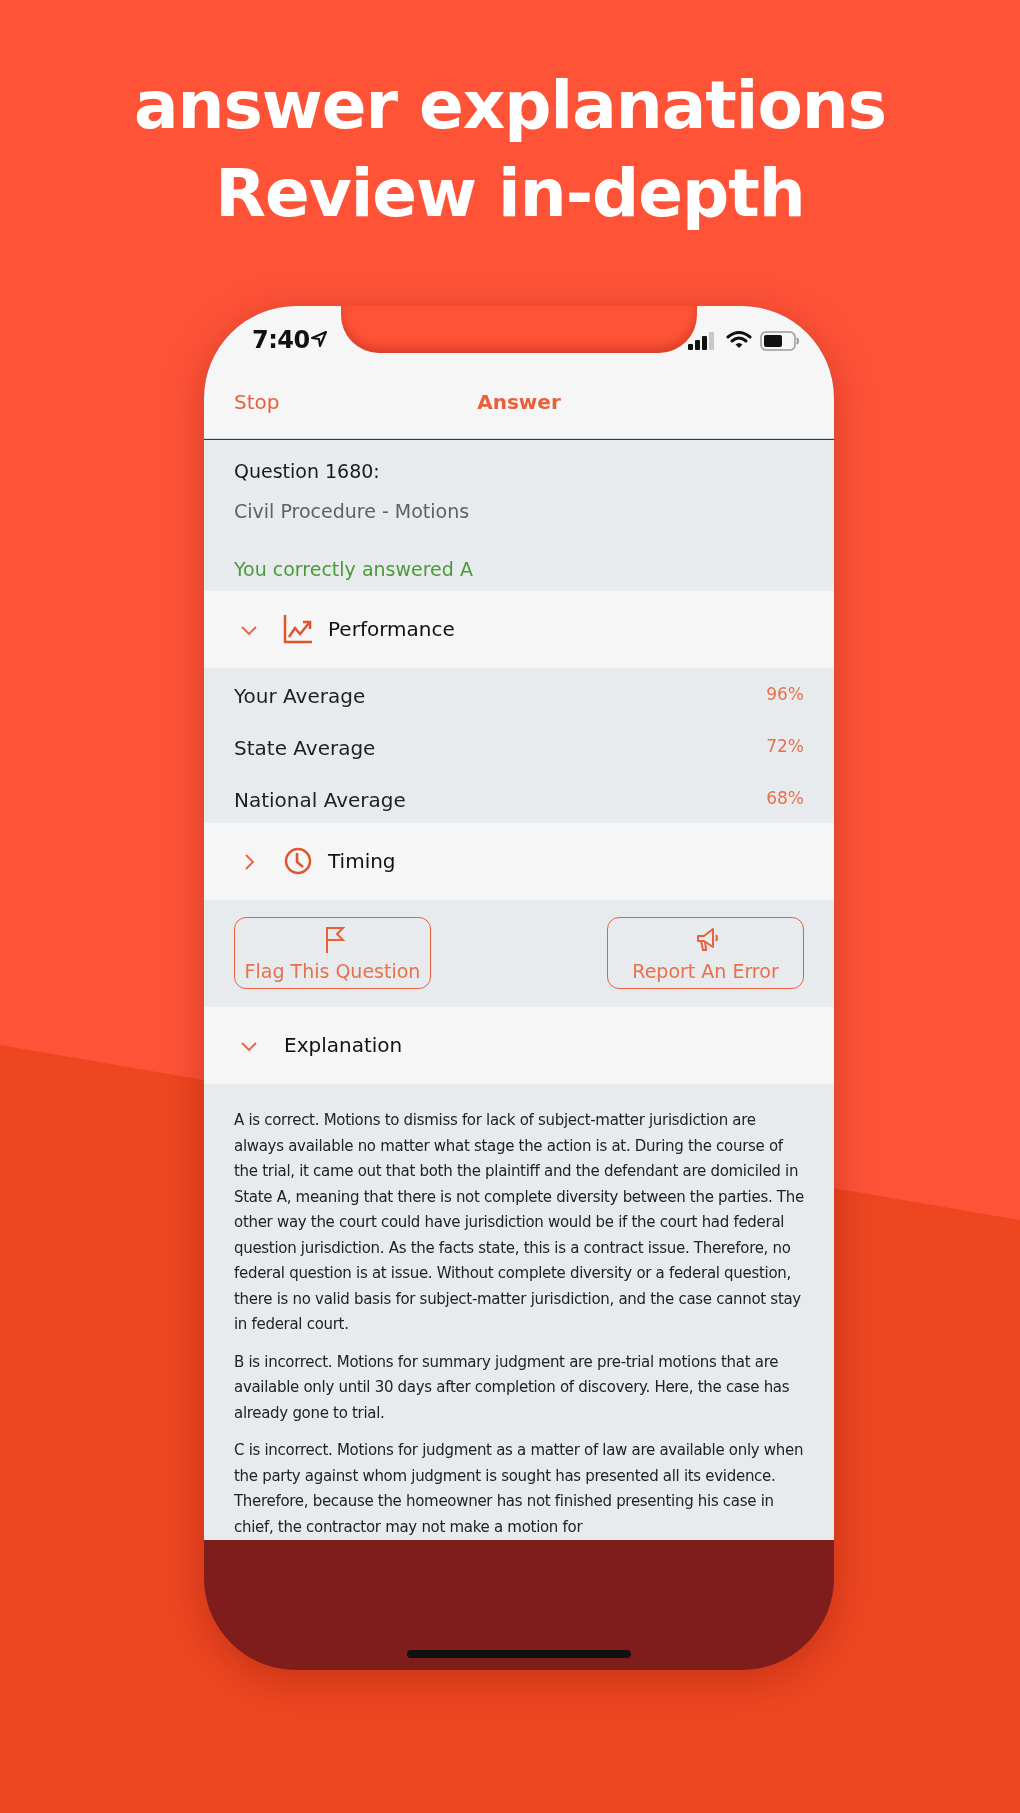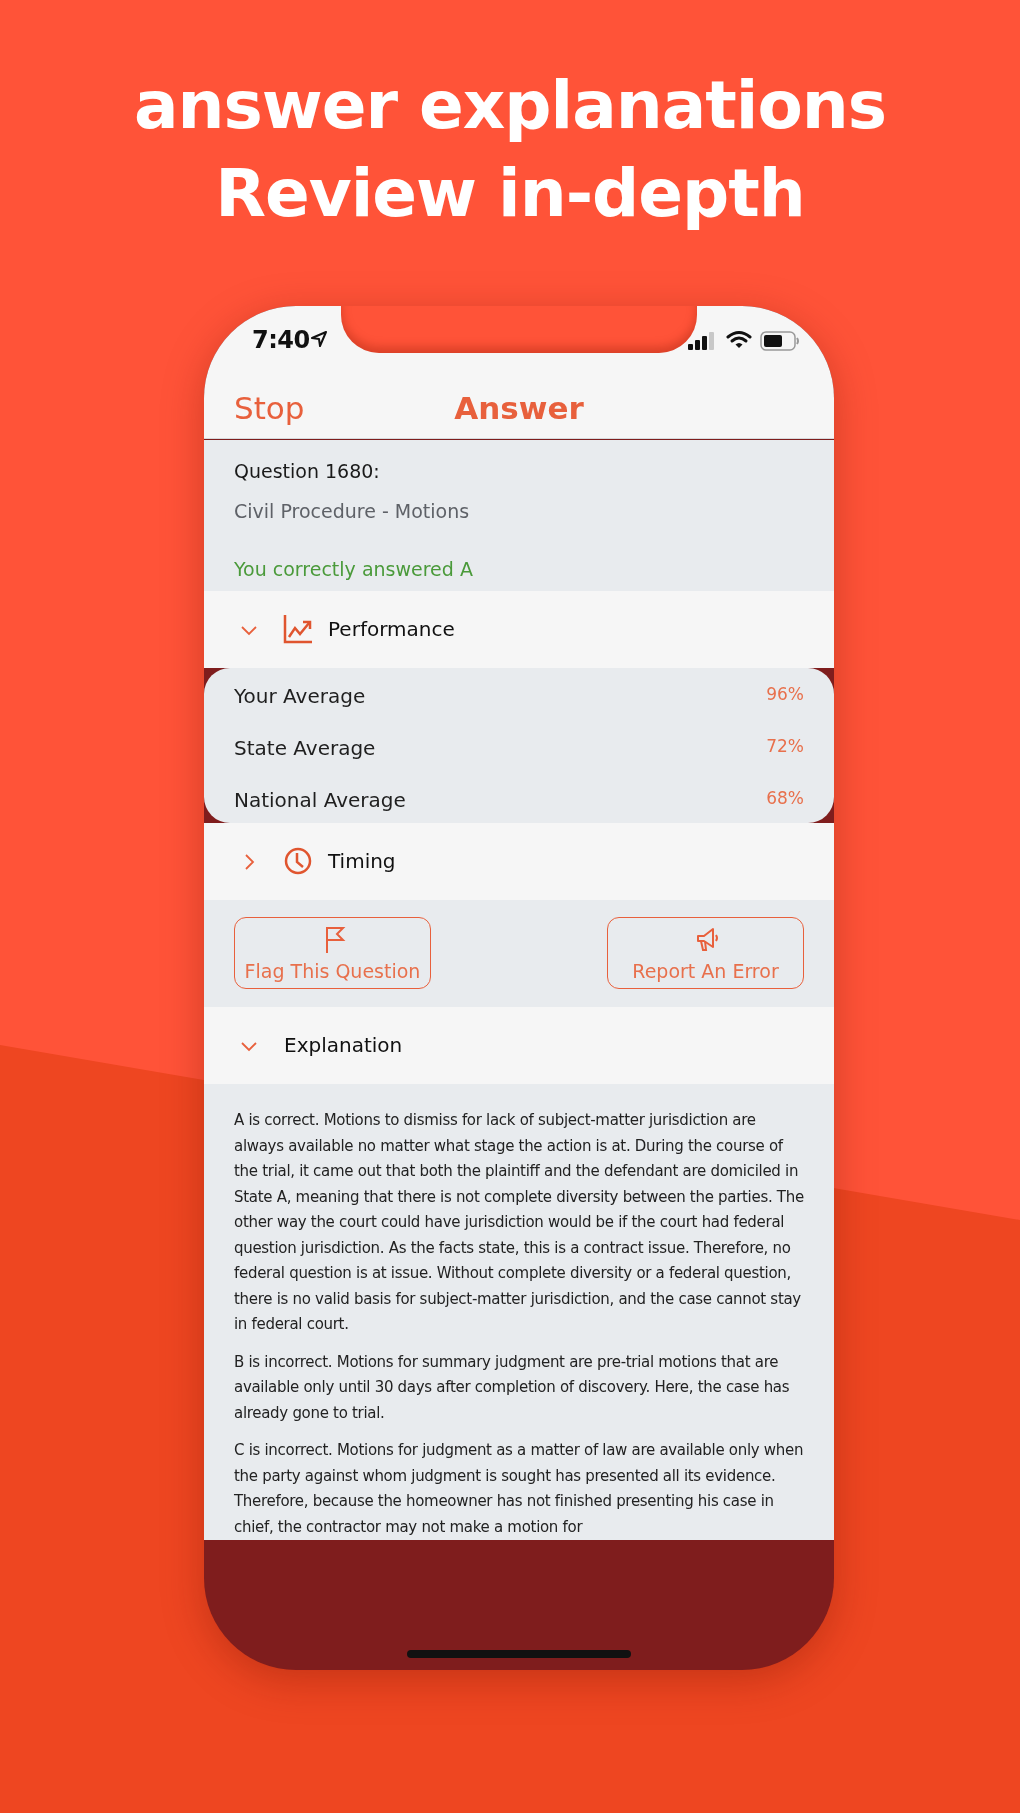--- a/index.html
+++ b/index.html
@@ -47,41 +47,41 @@
   .loc-icon { position: absolute; left: 106px; top: 24px; width: 18px; height: 18px; }
   .signal-icon { position: absolute; left: 484px; top: 26px; width: 28px; height: 18px; }
   .wifi-icon { position: absolute; left: 522px; top: 24px; width: 26px; height: 20px; }
   .battery-icon { position: absolute; left: 556px; top: 25px; width: 40px; height: 20px; }
 
   .navbar {
     position: absolute; left: 0; top: 70px; width: 630px; height: 63px;
     background: #f6f6f6; border-bottom: 1px solid #d6d9dc;
   }
   .nav-btn {
-    position: absolute; top: 14px; font-size: 31px; color: #e8603c;
+    position: absolute; top: 14px; font-size: 20px; color: #e8603c;
     font-family: "DejaVu Sans", sans-serif;
   }
   .nav-stop { left: 30px; }
   .nav-title { left: 0; width: 630px; text-align: center; font-weight: bold; }
   .nav-next { right: 30px; font-weight: bold; margin-top: 45px; }
 
   .content { position: absolute; left: 0; top: 134px; width: 630px; }
   .qhead { background: #e8ebee; height: 151px; position: relative; }
   .q-number { position: absolute; left: 30px; top: 20px; font-size: 19px; color: #1a1a1a; font-family: "DejaVu Sans", sans-serif; }
   .q-topic { position: absolute; left: 30px; top: 60px; font-size: 19px; color: #5e6167; font-family: "DejaVu Sans", sans-serif; }
   .q-result { position: absolute; left: 30px; top: 118px; font-size: 19px; color: #4a9a3a; font-family: "DejaVu Sans", sans-serif; }
 
   .section-header {
     height: 77px; background: #f6f6f6; position: relative;
   }
   .sec-chevron { position: absolute; left: 36px; top: 30px; width: 18px; height: 18px; }
   .sec-icon { position: absolute; left: 78px; top: 22px; width: 32px; height: 32px; }
   .sec-label { position: absolute; top: 26px; font-size: 20px; color: #111; font-family: "DejaVu Sans", sans-serif; }
 
-  .stats { background: #e8ebee; padding-top: 4px; height: 155px; border-radius: 26px; }
+  .stats { background: #e8ebee; padding-top: 4px; height: 155px; }
   .stat-row { height: 52px; position: relative; }
   .stat-label { position: absolute; left: 30px; top: 12px; font-size: 20px; color: #1f1f1f; font-family: "DejaVu Sans", sans-serif; }
   .stat-value { position: absolute; right: 30px; top: 12px; font-size: 17px; color: #e8704c; font-family: "DejaVu Sans", sans-serif; }
 
   .actions { background: #e8ebee; height: 107px; position: relative; }
   .action-btn {
     position: absolute; top: 17px; width: 197px; height: 72px;
     border: 1.5px solid #e8603c; border-radius: 12px; background: transparent;
     color: #e8704c; font-size: 19px; text-align: center;
     font-family: "DejaVu Sans", sans-serif; cursor: pointer;

